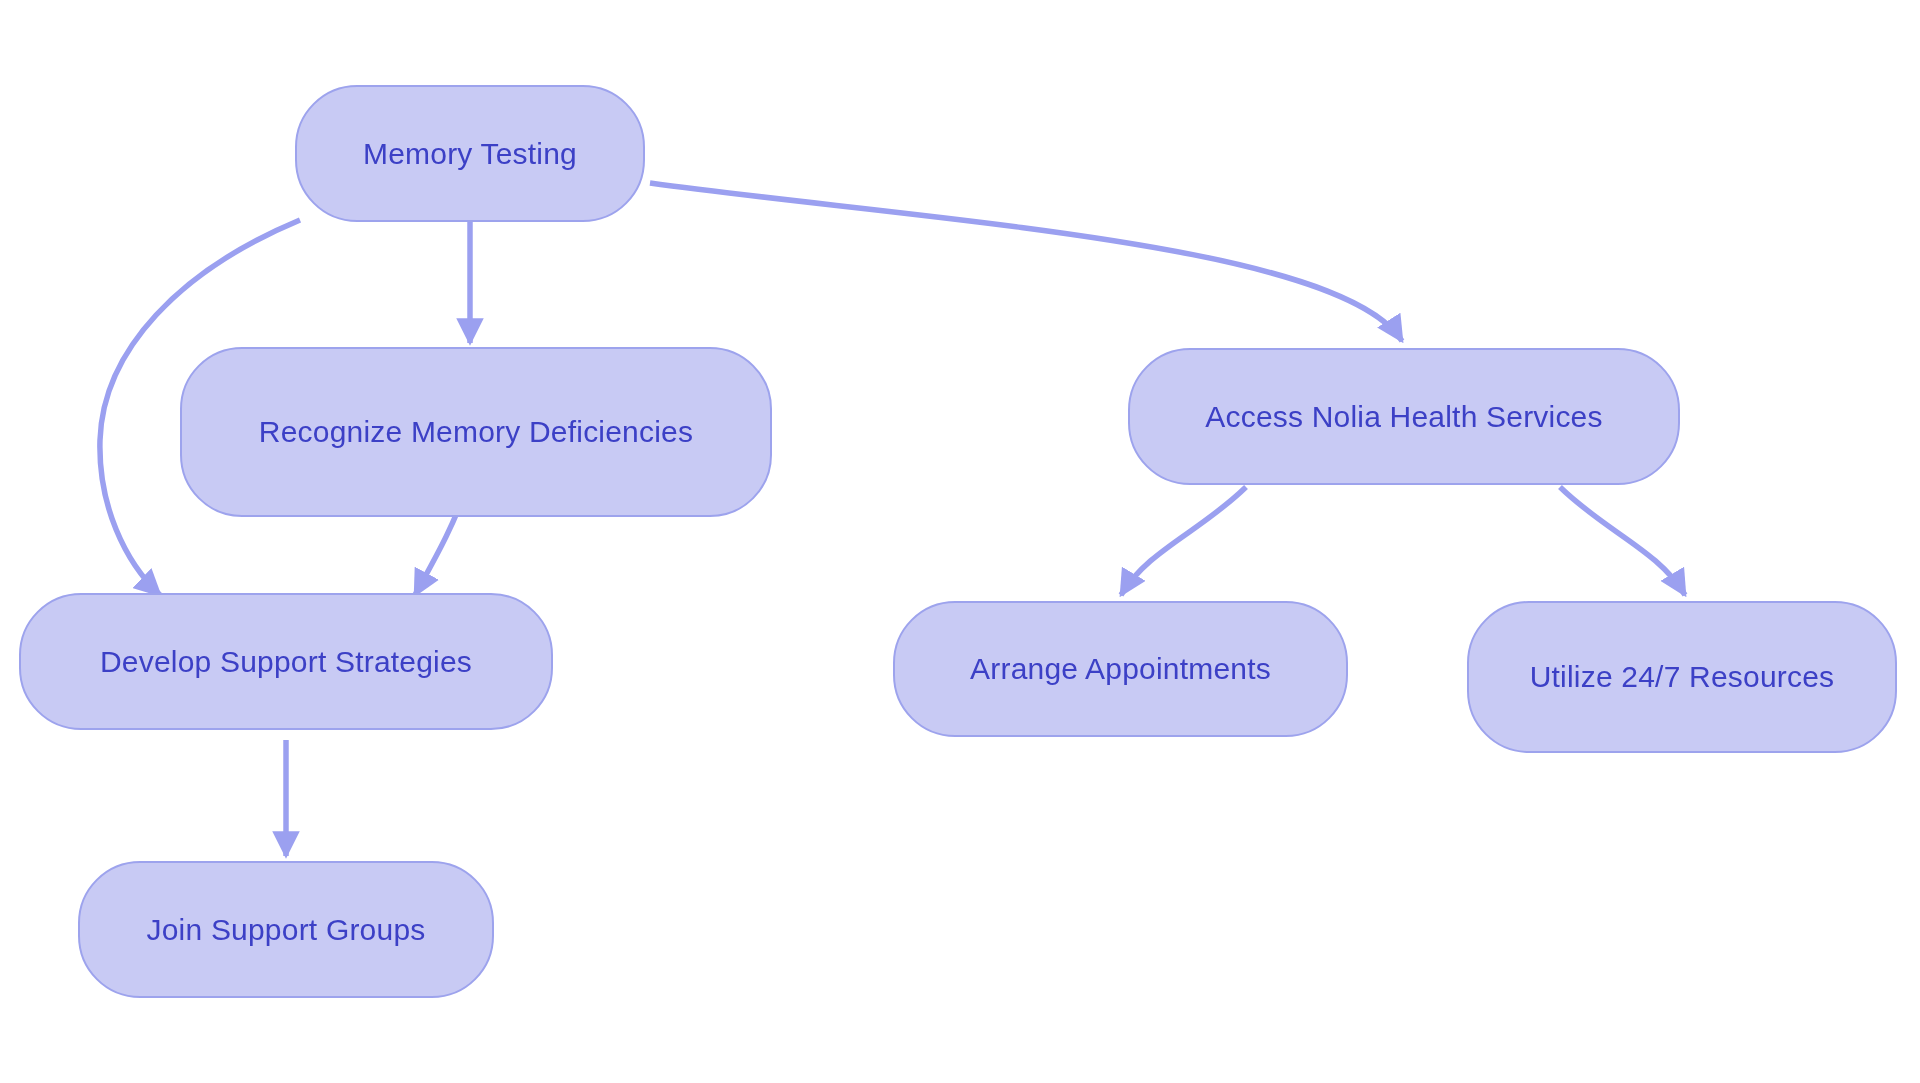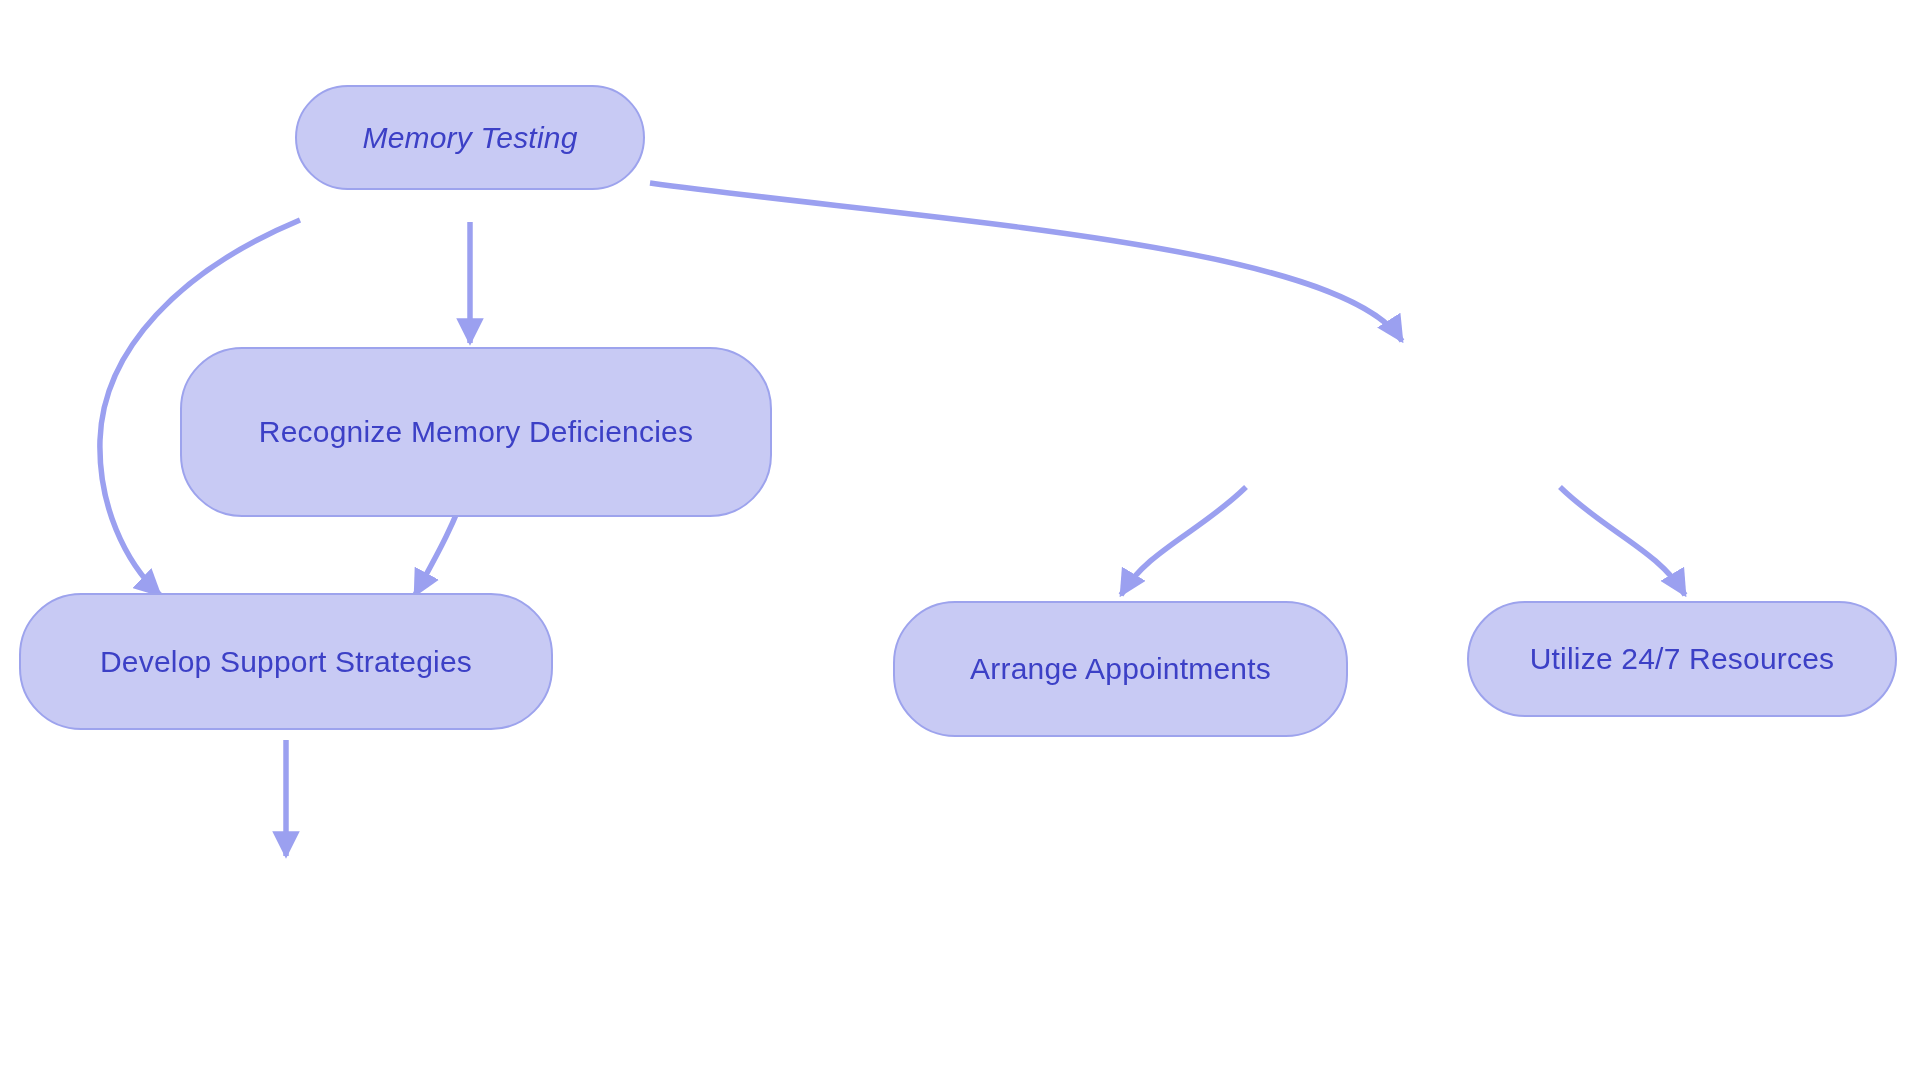--- a/index.html
+++ b/index.html
@@ -45,26 +45,26 @@
     text-align: center;
   }
   .node-label {
     color: var(--node-text, #3c40c6);
     font-size: 30px;
     line-height: 1.2;
     letter-spacing: 0.2px;
     white-space: nowrap;
   }
   
-  #node-memory-testing      { left: 295px;  top: 85px;  width: 350px; height: 105px; font-style: italic; }
+  #node-memory-testing      { left: 295px;  top: 85px;  width: 350px; height: 137px; }
   #node-recognize           { left: 180px;  top: 347px; width: 592px; height: 170px; }
   #node-access-nolia        { left: 1128px; top: 348px; width: 552px; height: 137px; }
   #node-develop-strategies  { left: 19px;   top: 593px; width: 534px; height: 137px; }
   #node-arrange-appts       { left: 893px;  top: 601px; width: 455px; height: 136px; align-items: center; }
-  #node-utilize-resources   { left: 1467px; top: 601px; width: 430px; height: 116px; }
+  #node-utilize-resources   { left: 1467px; top: 601px; width: 430px; height: 152px; }
   #node-join-groups         { left: 78px;   top: 861px; width: 416px; height: 137px; }
 </style>
 </head>
 <body>
 
 <div class="canvas">
 
   <svg class="edge-layer" viewBox="0 0 1920 1083" xmlns="http://www.w3.org/2000/svg">
     <defs>
       <marker id="arrow" viewBox="0 0 10 10" refX="9" refY="5" markerWidth="5" markerHeight="5" orient="auto-start-reverse" markerUnits="strokeWidth">
@@ -88,27 +88,33 @@
   </svg>
 
   <div class="node" id="node-memory-testing">
     <span class="node-label">Memory Testing</span>
   </div>
 
   <div class="node" id="node-recognize">
     <span class="node-label">Recognize Memory Deficiencies</span>
   </div>
 
+  <div class="node" id="node-access-nolia">
+    <span class="node-label">Access Nolia Health Services</span>
+  </div>
 
   <div class="node" id="node-develop-strategies">
     <span class="node-label">Develop Support Strategies</span>
   </div>
 
   <div class="node" id="node-arrange-appts">
     <span class="node-label">Arrange Appointments</span>
   </div>
 
   <div class="node" id="node-utilize-resources">
     <span class="node-label">Utilize 24/7 Resources</span>
   </div>
 
+  <div class="node" id="node-join-groups">
+    <span class="node-label">Join Support Groups</span>
+  </div>
 
 </div>
 
 </body></html>

